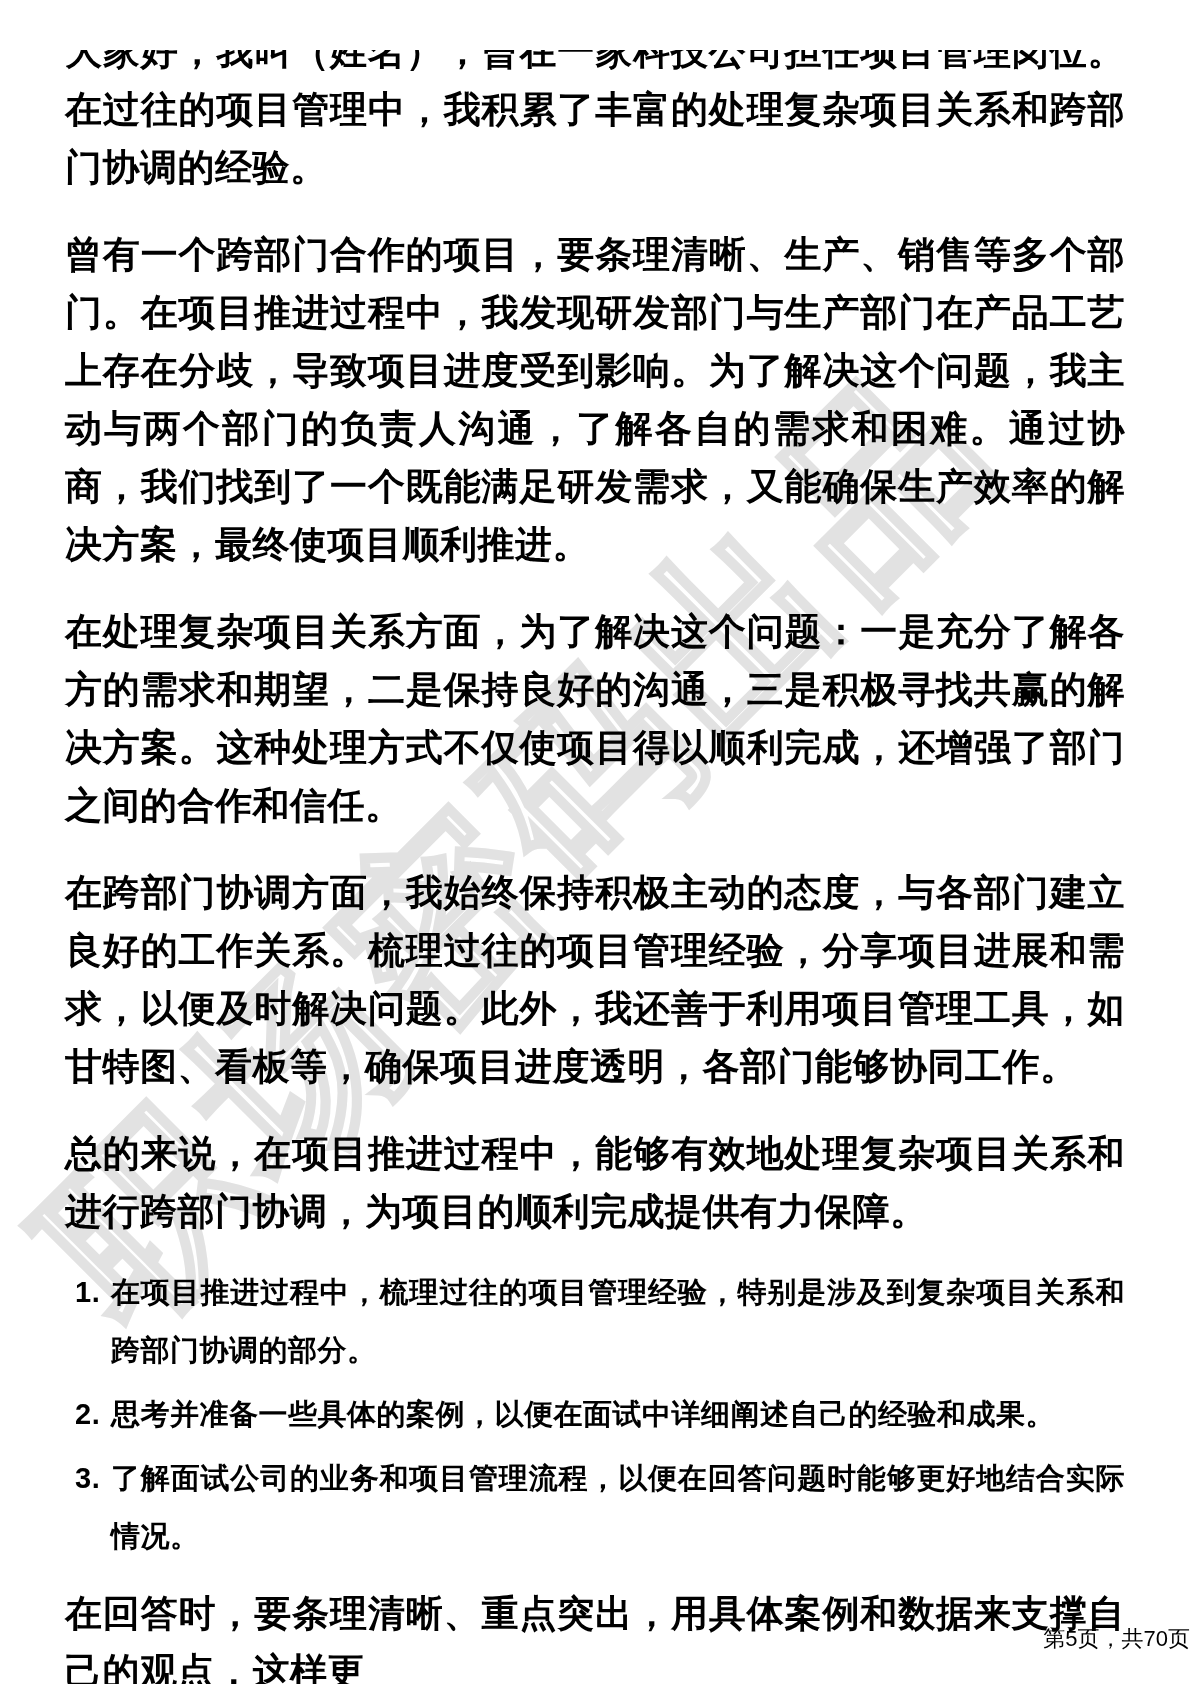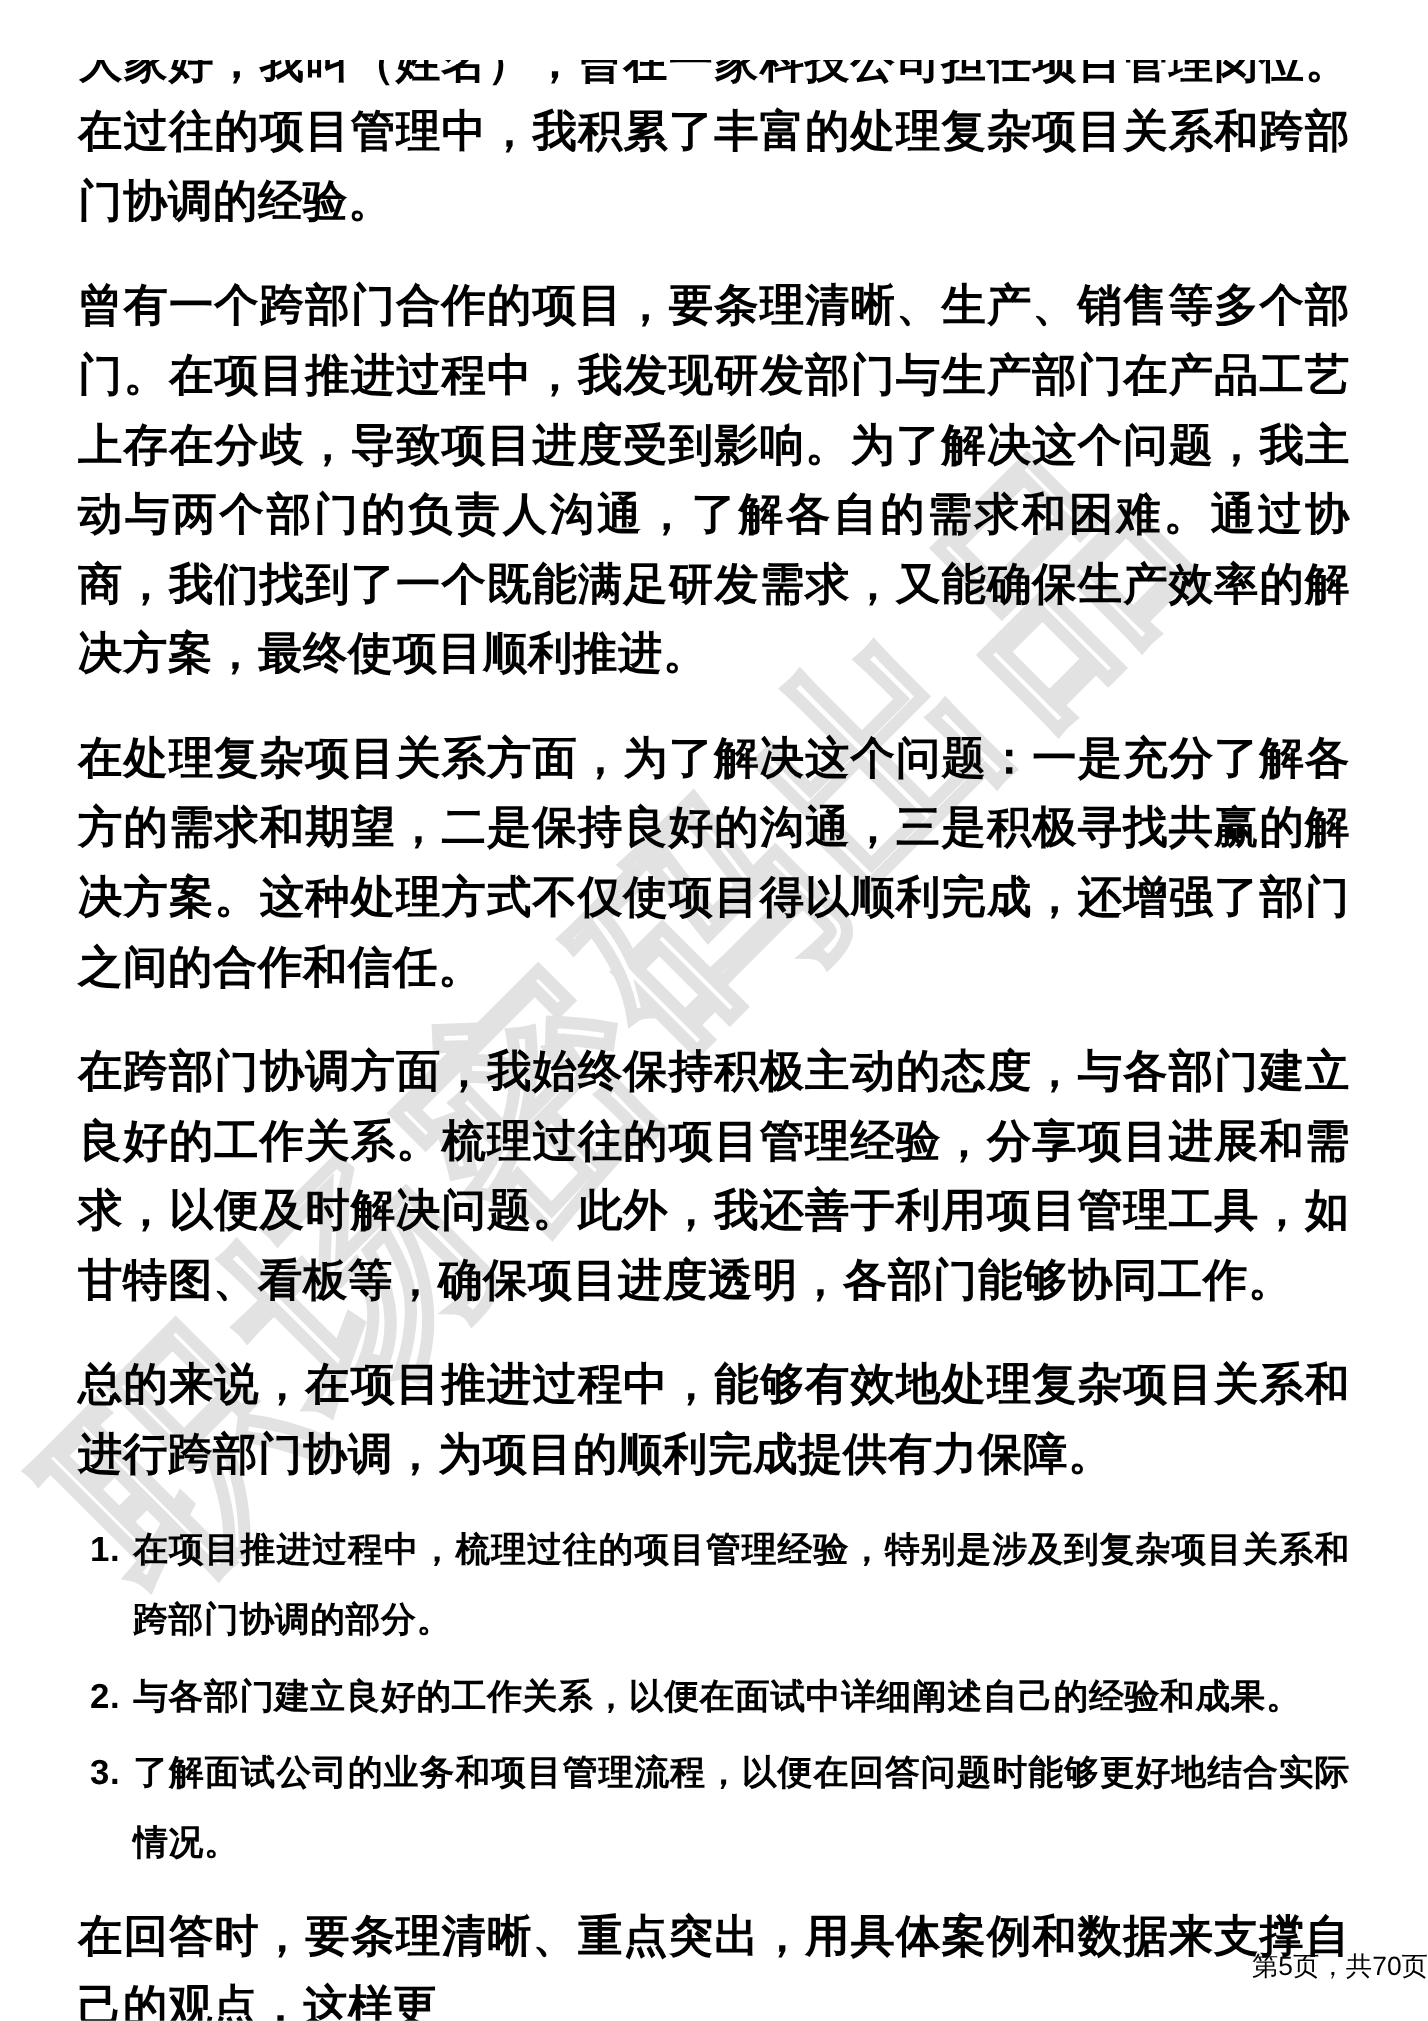--- a/index.html
+++ b/index.html
@@ -67,21 +67,21 @@
     <p class="body">总的来说，在项目推进过程中，能够有效地处理复杂项目关系和进行跨部门协调，为项目的顺利完成提供有力保障。</p>
 
 
     <ol class="prep-list">
       <li>
         <span class="num">1.</span>
         <span>在项目推进过程中，梳理过往的项目管理经验，特别是涉及到复杂项目关系和跨部门协调的部分。</span>
       </li>
       <li>
         <span class="num">2.</span>
-        <span>与各部门建立良好的工作关系，以便在面试中详细阐述自己的经验和成果。</span>
+        <span>思考并准备一些具体的案例，以便在面试中详细阐述自己的经验和成果。</span>
       </li>
       <li>
         <span class="num">3.</span>
         <span>了解面试公司的业务和项目管理流程，以便在回答问题时能够更好地结合实际情况。</span>
       </li>
     </ol>
 
     <p class="body closing">在回答时，要条理清晰、重点突出，用具体案例和数据来支撑自己的观点，这样更</p>
 
   </div>

